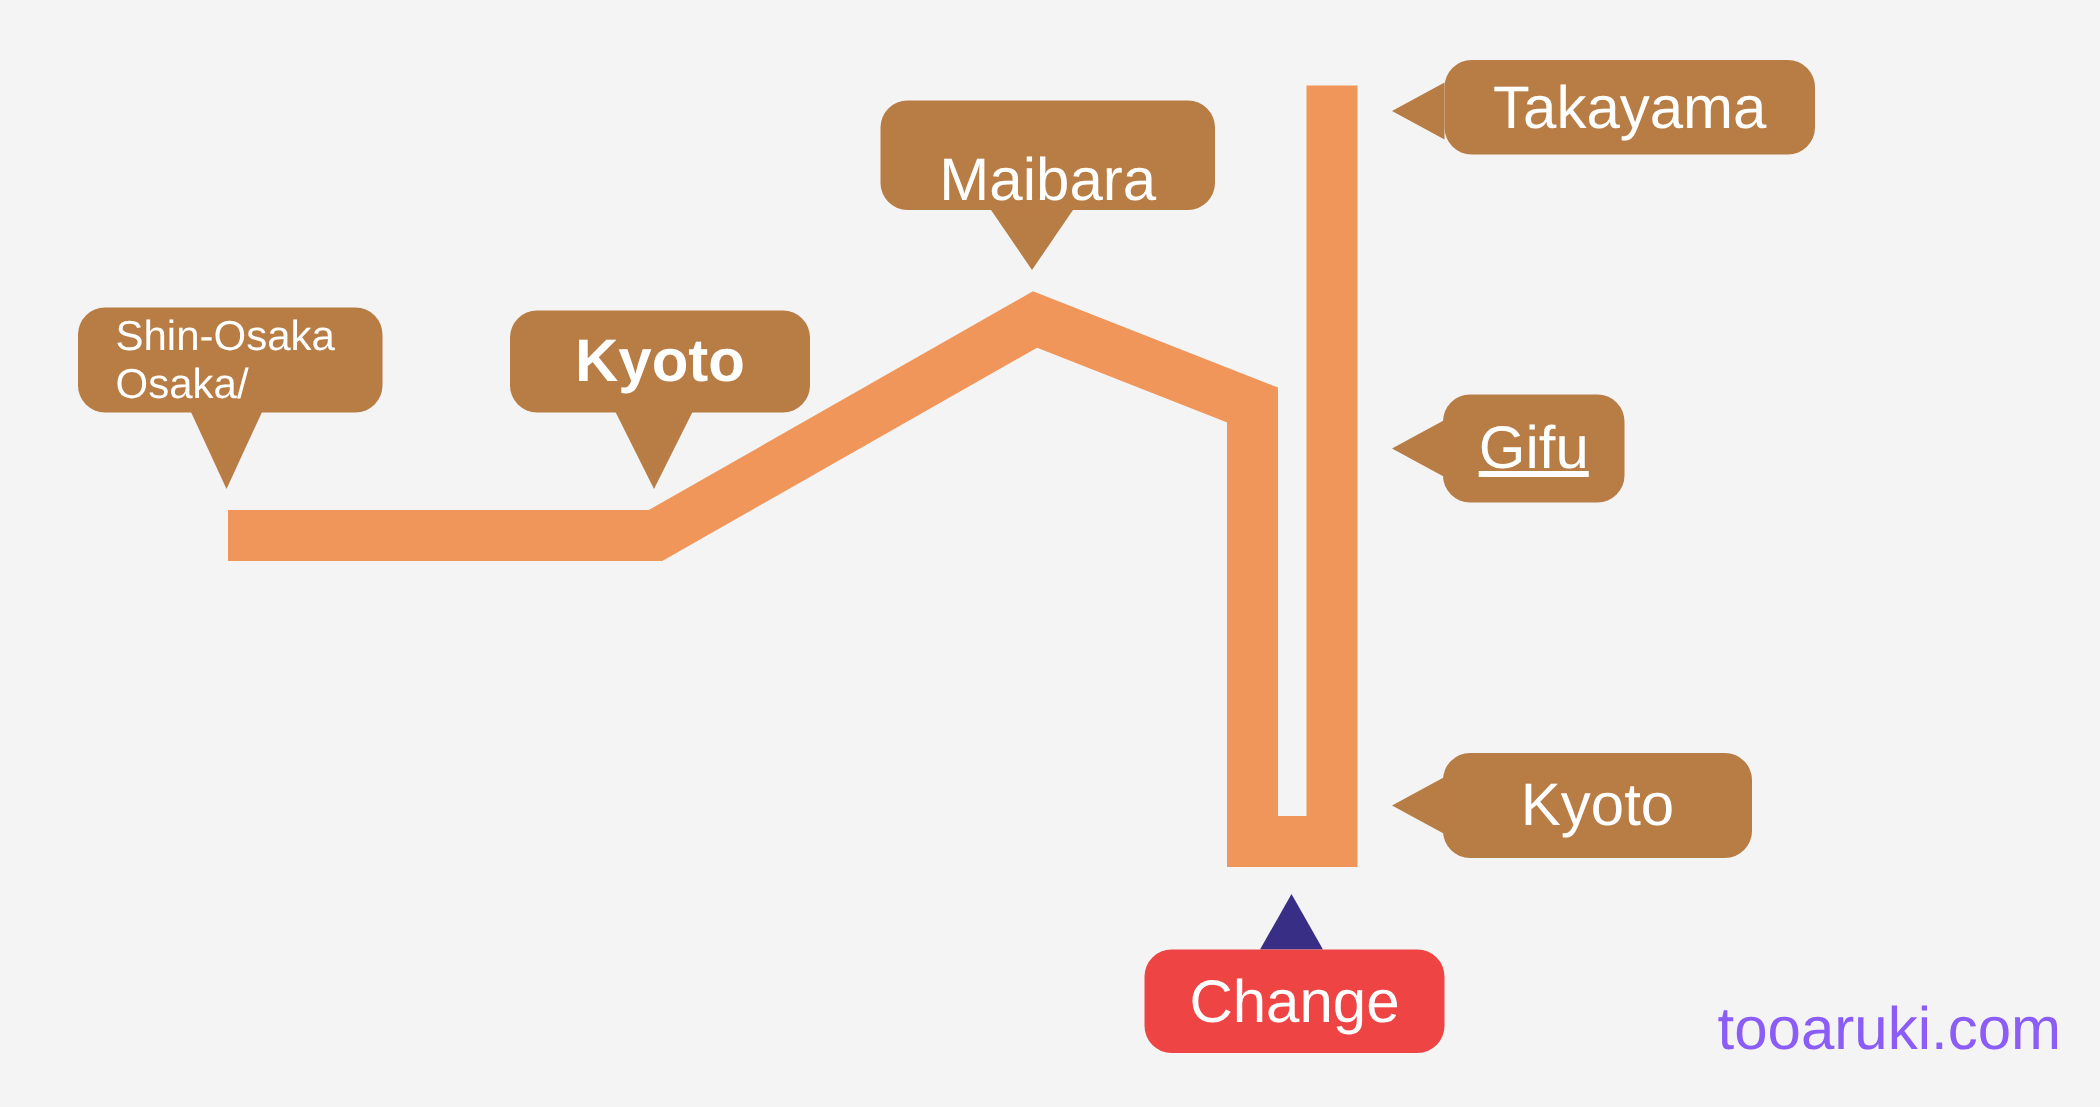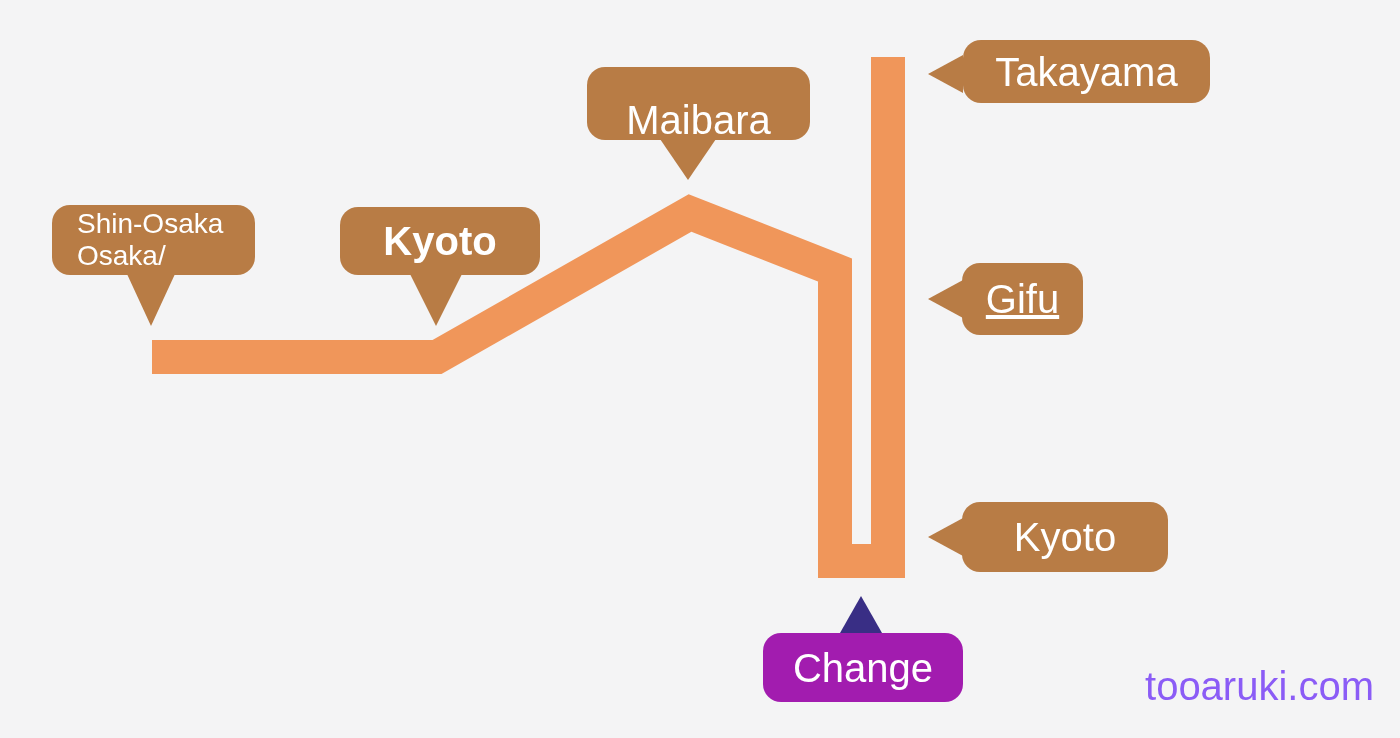--- a/index.html
+++ b/index.html
@@ -24,21 +24,21 @@
     font-size: 40px;
     line-height: 1;
     box-sizing: border-box;
   }
   .bubble.small-text {
     font-size: 28px;
     line-height: 1.15;
     justify-content: flex-start;
     padding-left: 25px;
   }
-  .bubble.change { background: #a21caf; }
+  .bubble.change { background: #ef4444; }
 
   .ptr { position: absolute; width: 0; height: 0; }
   .ptr-down  { border-left: 26px solid transparent;
                border-right: 26px solid transparent;
                border-top: 52px solid #b87c45; }
   .ptr-down-sm { border-left: 24px solid transparent;
                border-right: 24px solid transparent;
                border-top: 52px solid #b87c45; }
   .ptr-down-short { border-left: 28px solid transparent;
                border-right: 28px solid transparent;

